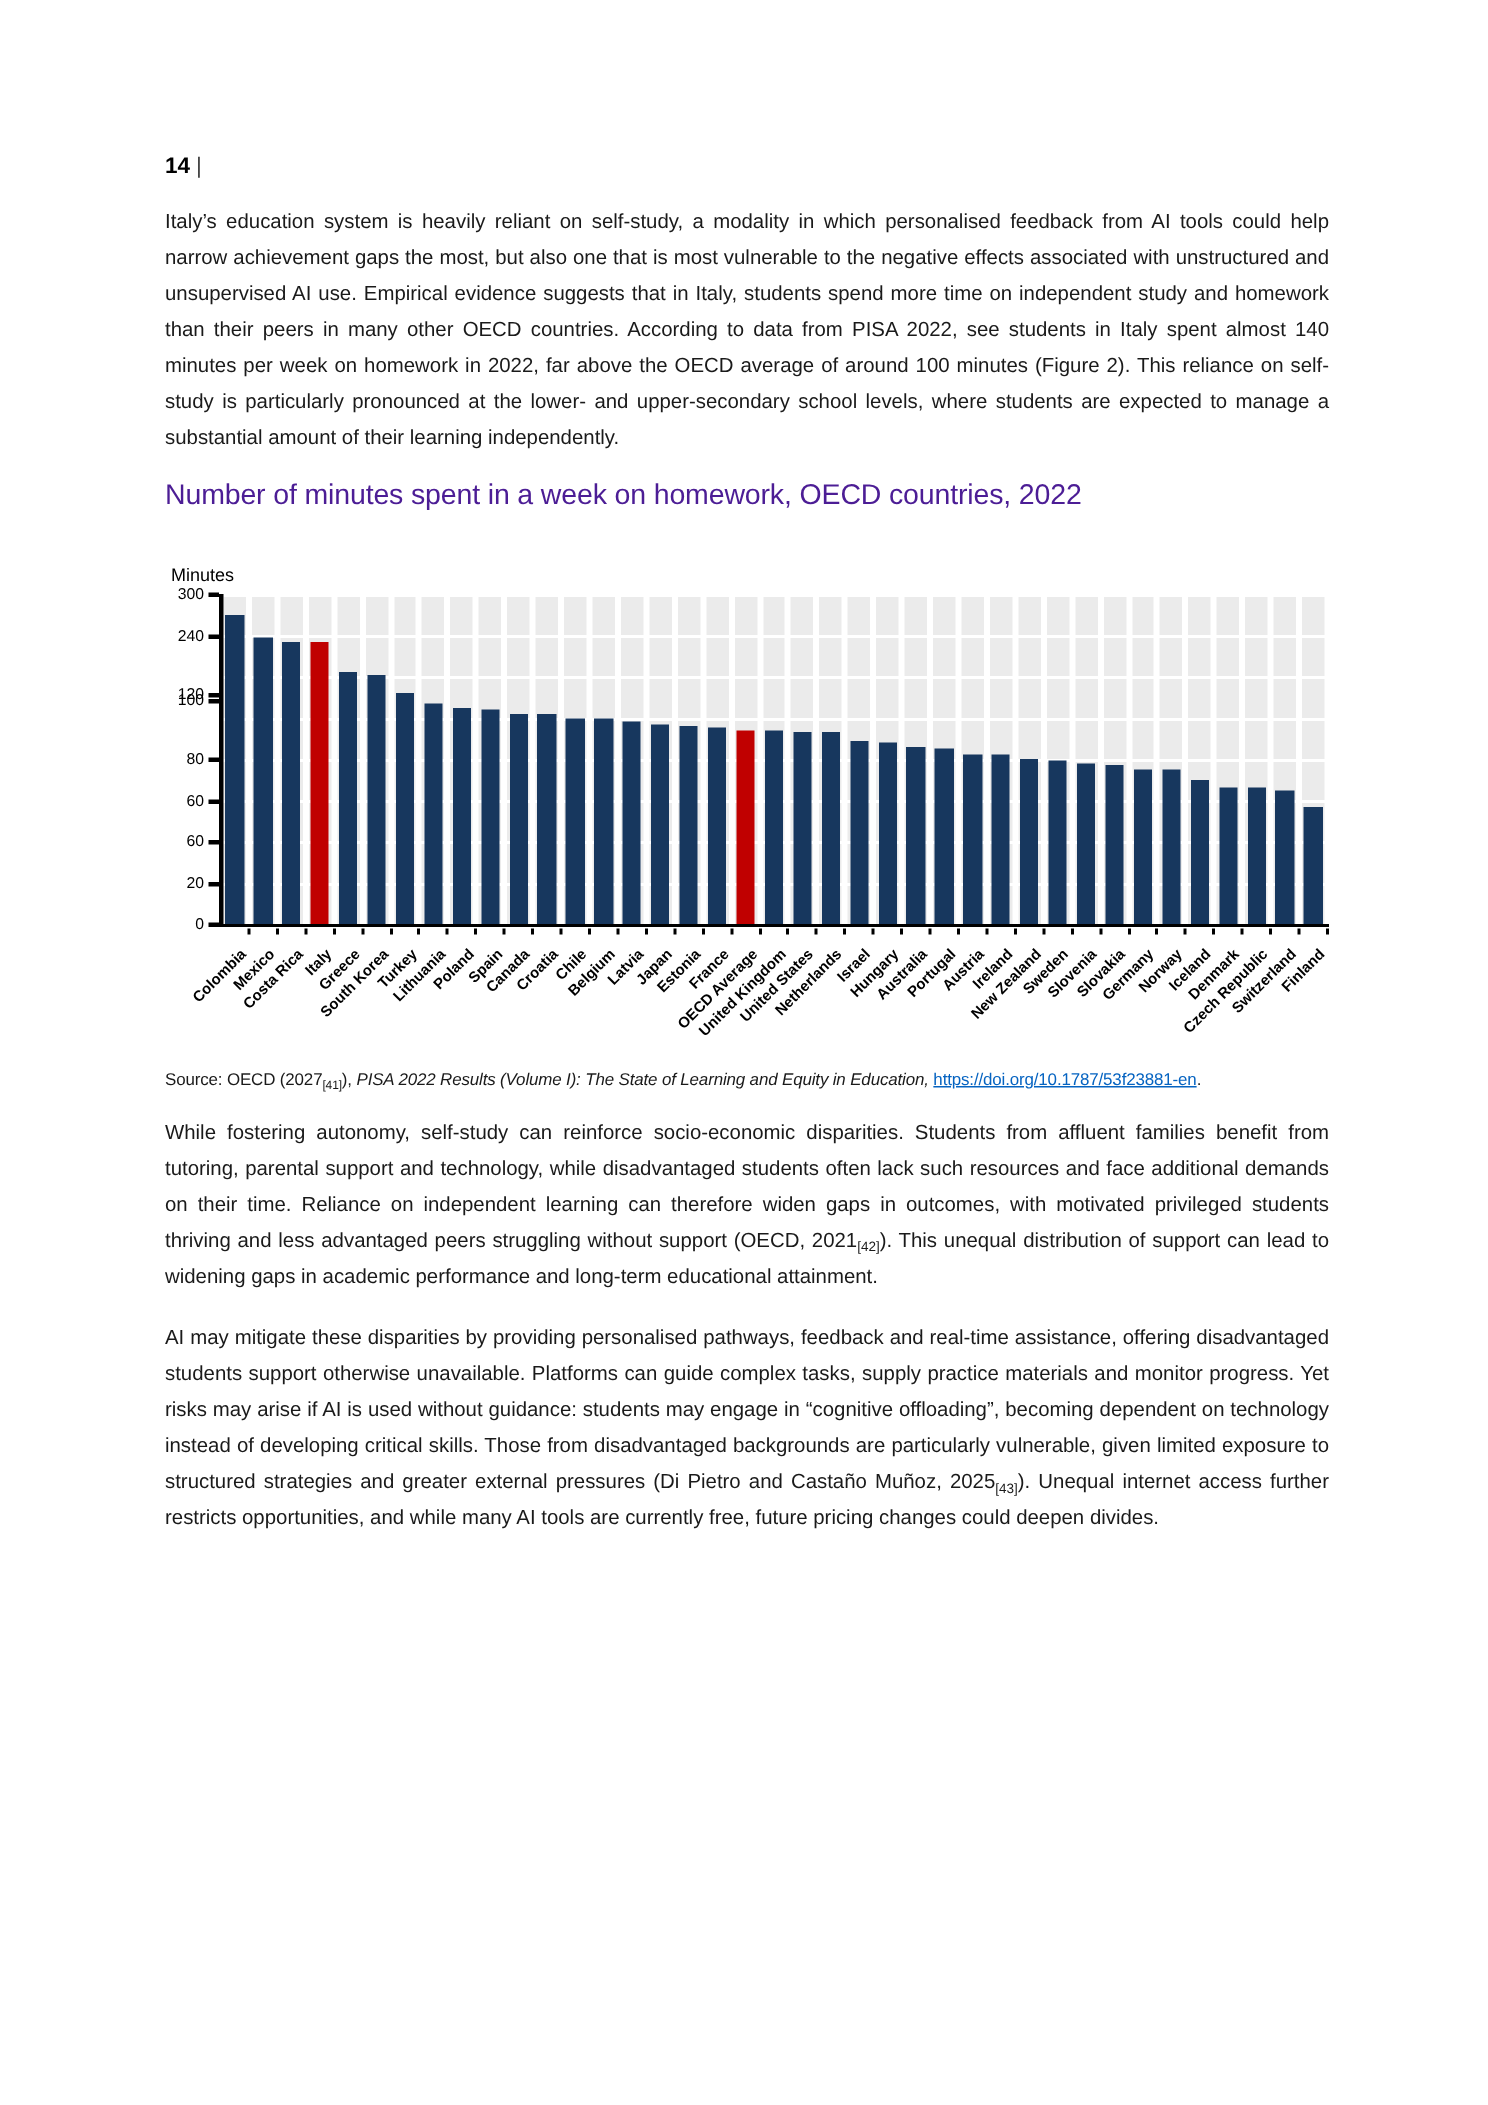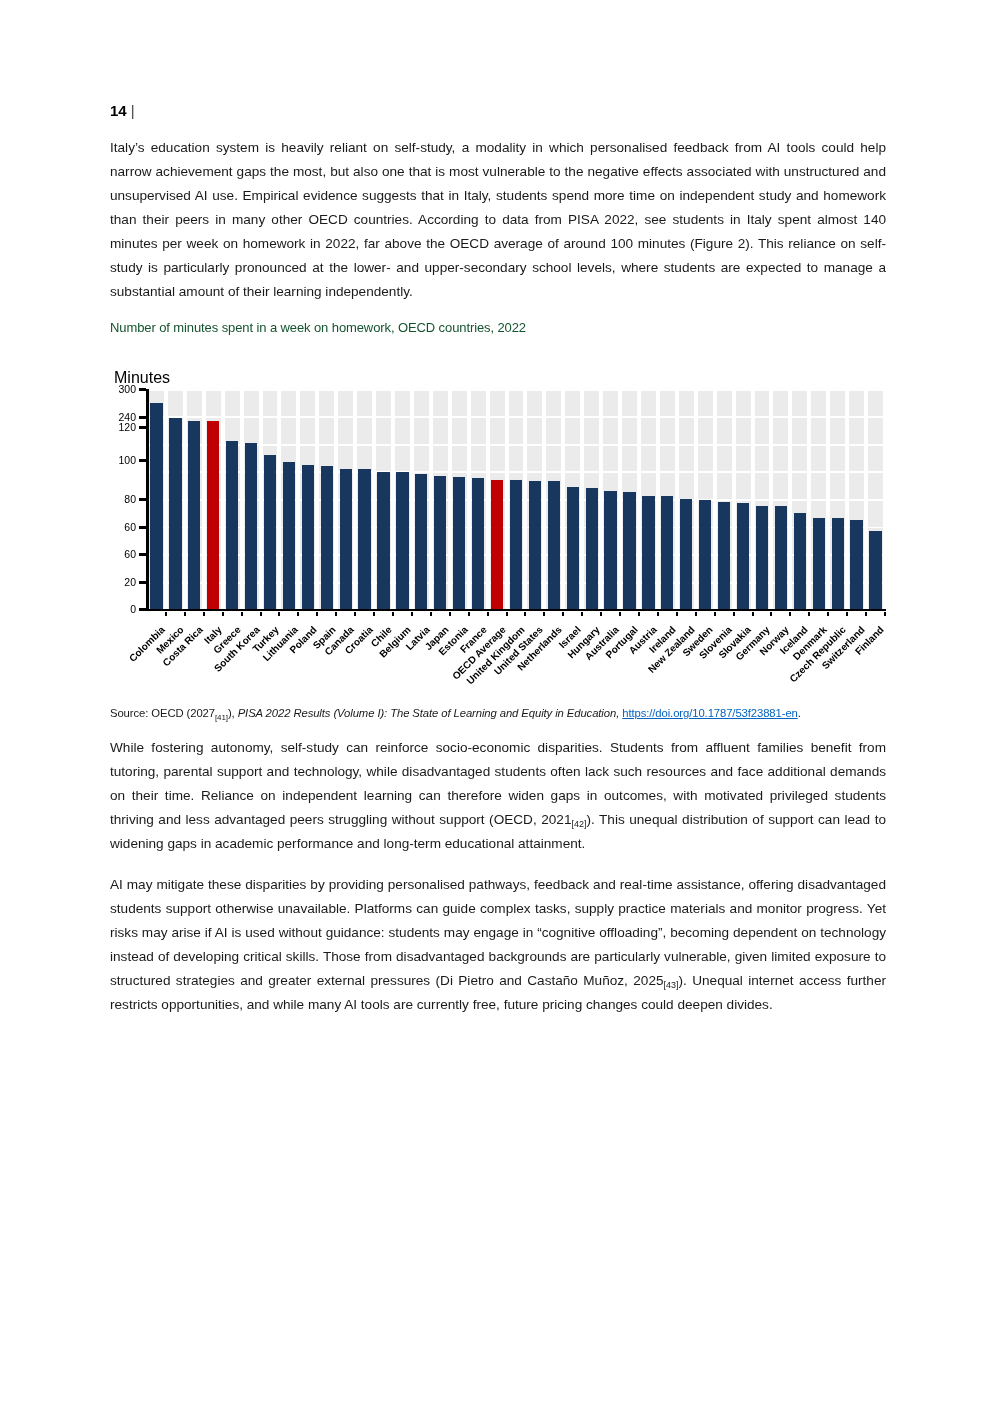--- a/index.html
+++ b/index.html
@@ -28,26 +28,26 @@
     color:#1a1a1a;
   }
   sub { font-size:9px; line-height:0; vertical-align:-3px; }
   .figure-title {
     margin-top:39px;
     font-size:15px; font-weight:bold;
     color:#4a7ebb;
   }
   .figure-subtitle {
     margin-top:16px;
-    font-size:13px; color:#14532d;
+    font-size:19px; color:#4c1d95;
     letter-spacing:-0.1px;
   }
   
   .chart { position:relative; margin-top:34px; height:318px; }
-  .minutes-label { position:absolute; left:4px; top:0; font-size:16px; color:#000; }
+  .minutes-label { position:absolute; left:4px; top:0; font-size:12px; color:#000; }
   .yaxis { position:absolute; left:0; top:20px; width:36px; height:220px; }
   .ytick { position:absolute; right:10px; width:40px; text-align:right; font-size:10.5px; color:#000; }
   .ytick::after {
     content:''; position:absolute; right:-10px; top:5px;
     width:7px; height:3px; background:#000;
   }
   .plot {
     position:absolute; left:36px; top:20px;
     width:737px; height:220px;
     border-left:3px solid #000;
@@ -108,21 +108,21 @@
 
     <div class="chart">
       <div class="minutes-label">Minutes</div>
       <div class="yaxis">
           <div class="ytick" style="top: 214px;">0</div>
           <div class="ytick" style="top: 186.5px;">20</div>
           <div class="ytick" style="top: 159px;">60</div>
           <div class="ytick" style="top: 131.5px;">60</div>
           <div class="ytick" style="top: 104px;">80</div>
           <div class="ytick" style="top: 65px;">100</div>
-          <div class="ytick" style="top: 32px;">120</div>
+          <div class="ytick" style="top: 61px;">120</div>
           <div class="ytick" style="top: 21.5px;">240</div>
           <div class="ytick" style="top: -6px;">300</div>
         </div>
       <div class="plot" style="background: repeating-linear-gradient(to top, rgb(235, 235, 235) 0px, rgb(235, 235, 235) 25.5px, rgb(255, 255, 255) 25.5px, rgb(255, 255, 255) 27.5px);">
           <div class="cell">
             <div class="bar" style="height: 93.75%; background: rgb(23, 55, 94);"></div>
           </div>
           <div class="cell">
             <div class="bar" style="height: 86.875%; background: rgb(23, 55, 94);"></div>
           </div>

